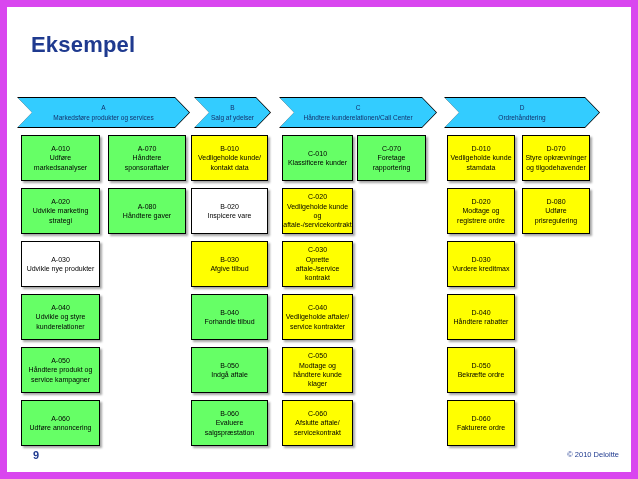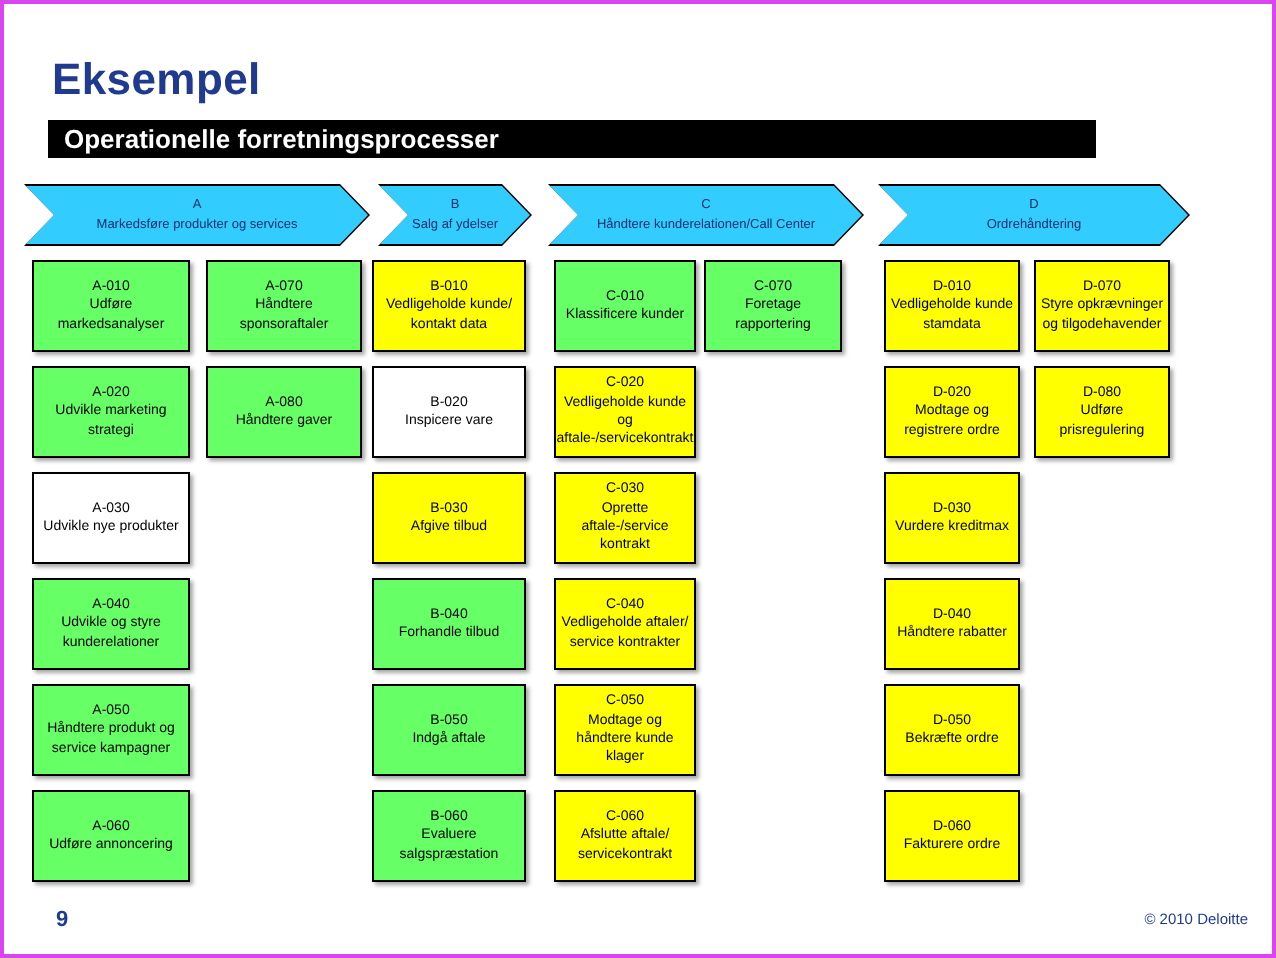--- a/index.html
+++ b/index.html
@@ -8,21 +8,21 @@
     --green:#66FF66;
     --yellow:#FFFF00;
   }
   html,body{margin:0;padding:0;background:#fff;}
   .slide{
     position:relative;
     width:638px;height:479px;
     background:#fff;
     font-family:"Liberation Sans", sans-serif;
     overflow:hidden;
-    border:2px solid #d946ef;
+    border:7px solid #d946ef;
     box-sizing:border-box;
   }
   .slide *{box-sizing:border-box;}
   .title{
     position:absolute;left:24px;top:25px;
     font-size:22px;font-weight:bold;color:var(--accent);
     letter-spacing:.2px;
   }
   .subtitle-bar{
     position:absolute;left:22px;top:58px;width:524px;height:19px;
@@ -75,21 +75,20 @@
     font-size:7.5px;color:var(--accent);margin-top:16px;
   }
 </style>
 </head>
 <body>
 
 <div class="slide">
 
   <div class="title">Eksempel</div>
 
-  <div class="subtitle-bar">Operationelle forretningsprocesser</div>
 
   <div class="arrow" style="left:10px;width:173px">
     <div class="arrow-fill">
       <span class="arrow-letter">A</span>
       <span class="arrow-title">Markedsføre produkter og services</span>
     </div>
   </div>
   <div class="arrow" style="left:187px;width:77px">
     <div class="arrow-fill">
       <span class="arrow-letter">B</span>

